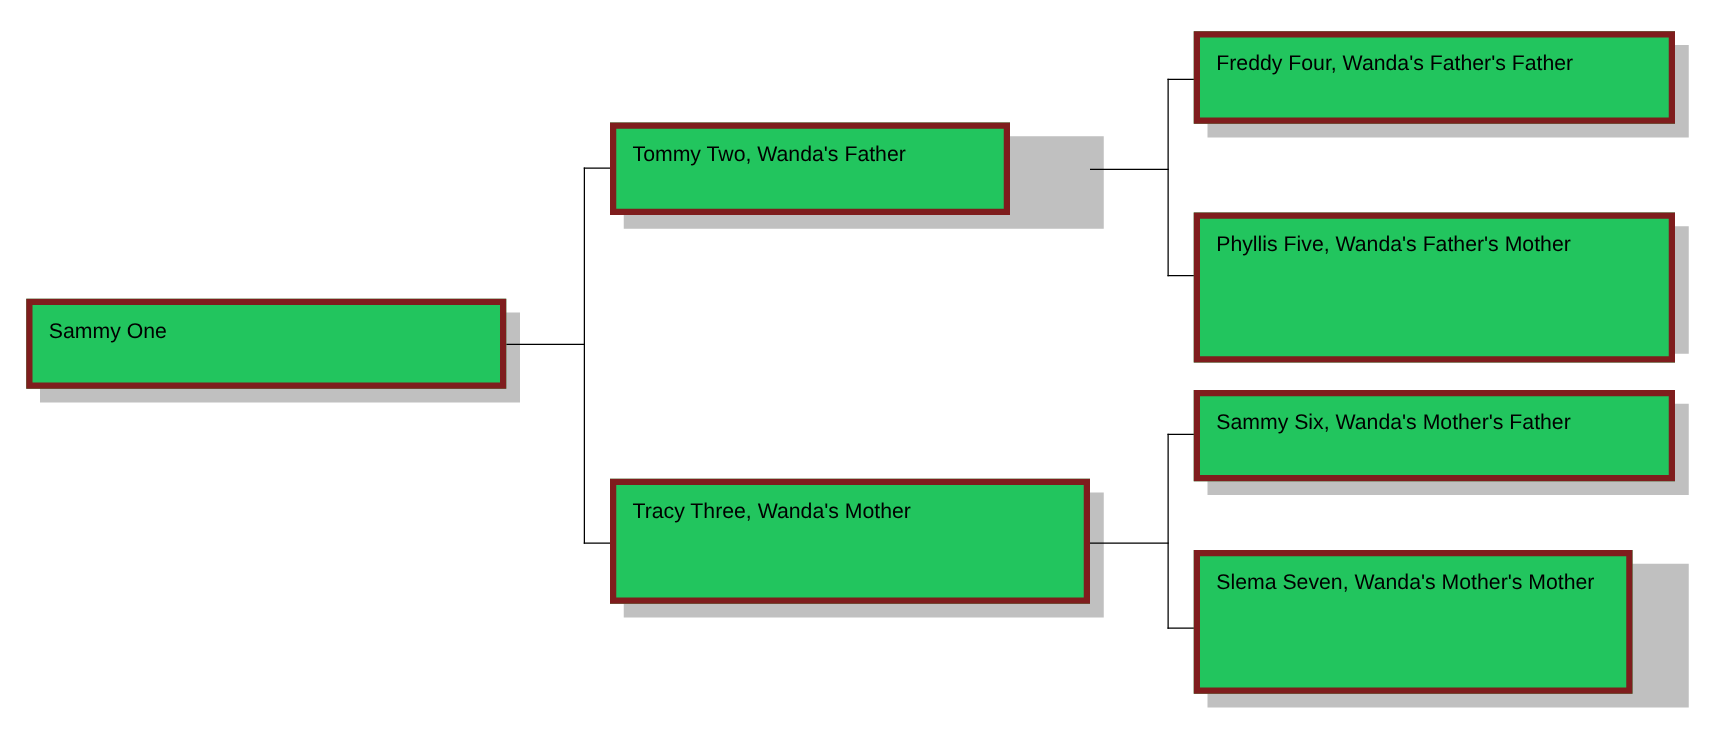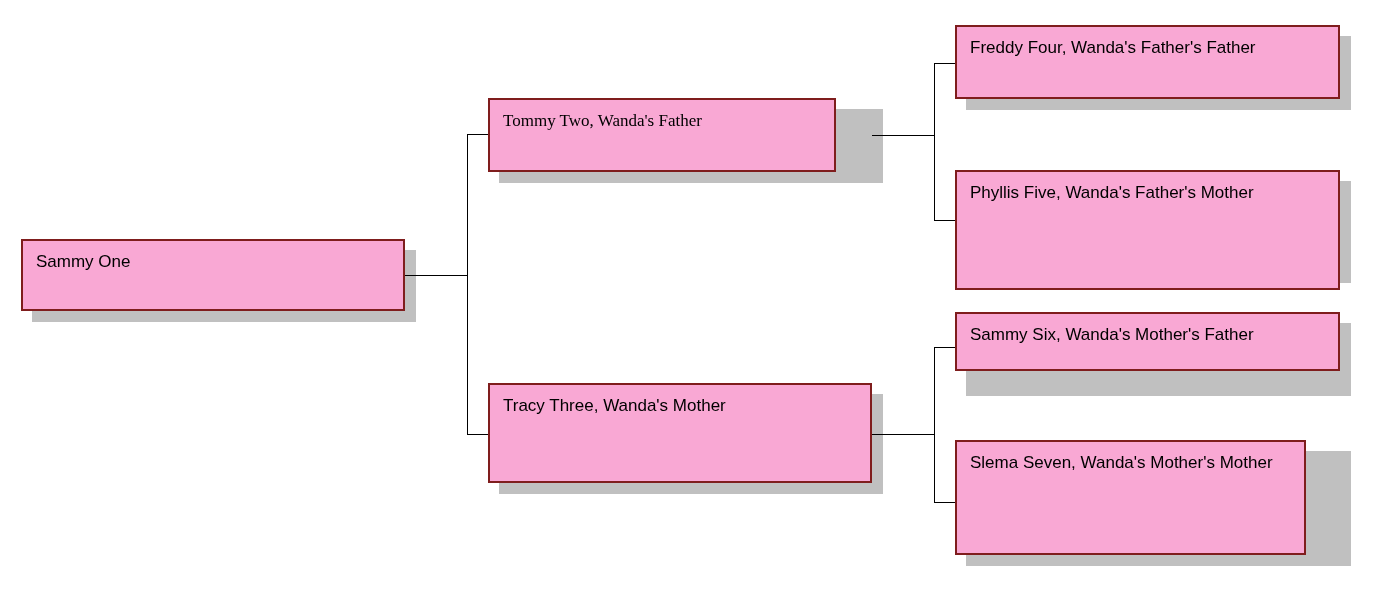--- a/index.html
+++ b/index.html
@@ -15,22 +15,22 @@
     position: relative;
     width: 1380px;
     height: 597px;
     background: #ffffff;
     overflow: hidden;
   }
   
   .node {
     position: absolute;
     box-sizing: border-box;
-    background: #f9a8d4;
-    border: 2px solid #7f1d1d;
+    background: #22c55e;
+    border: 5px solid #7f1d1d;
     z-index: 3;
   }
   .node-shadow {
     position: absolute;
     background: #c0c0c0;
     z-index: 1;
   }
   .node-label {
     position: absolute;
     left: 13px;
@@ -79,37 +79,37 @@
   <div class="node-shadow" style="left:499px; top:394px; width:384px; height:100px;"></div>
   <div class="node-shadow" style="left:966px; top:36px; width:385px; height:74px;"></div>
   <div class="node-shadow" style="left:966px; top:181px; width:385px; height:102px;"></div>
   <div class="node-shadow" style="left:966px; top:323px; width:385px; height:73px;"></div>
   <div class="node-shadow" style="left:966px; top:451px; width:385px; height:115px;"></div>
 
   <div class="node" style="left:21px; top:239px; width:384px; height:72px;">
     <span class="node-label">Sammy One</span>
   </div>
 
-  <div class="node" style="left:488px; top:98px; width:348px; height:74px;font-family:Liberation Serif, serif;">
+  <div class="node" style="left:488px; top:98px; width:320px; height:74px;">
     <span class="node-label">Tommy Two, Wanda's Father</span>
   </div>
 
   <div class="node" style="left:488px; top:383px; width:384px; height:100px;">
     <span class="node-label">Tracy Three, Wanda's Mother</span>
   </div>
 
   <div class="node" style="left:955px; top:25px; width:385px; height:74px;">
     <span class="node-label">Freddy Four, Wanda's Father's Father</span>
   </div>
 
   <div class="node" style="left:955px; top:170px; width:385px; height:120px;">
     <span class="node-label">Phyllis Five, Wanda's Father's Mother</span>
   </div>
 
-  <div class="node" style="left:955px; top:312px; width:385px; height:59px;">
+  <div class="node" style="left:955px; top:312px; width:385px; height:73px;">
     <span class="node-label">Sammy Six, Wanda's Mother's Father</span>
   </div>
 
   <div class="node" style="left:955px; top:440px; width:351px; height:115px;">
     <span class="node-label">Slema Seven, Wanda's Mother's Mother</span>
   </div>
 
 </div>
 
 </body></html>

